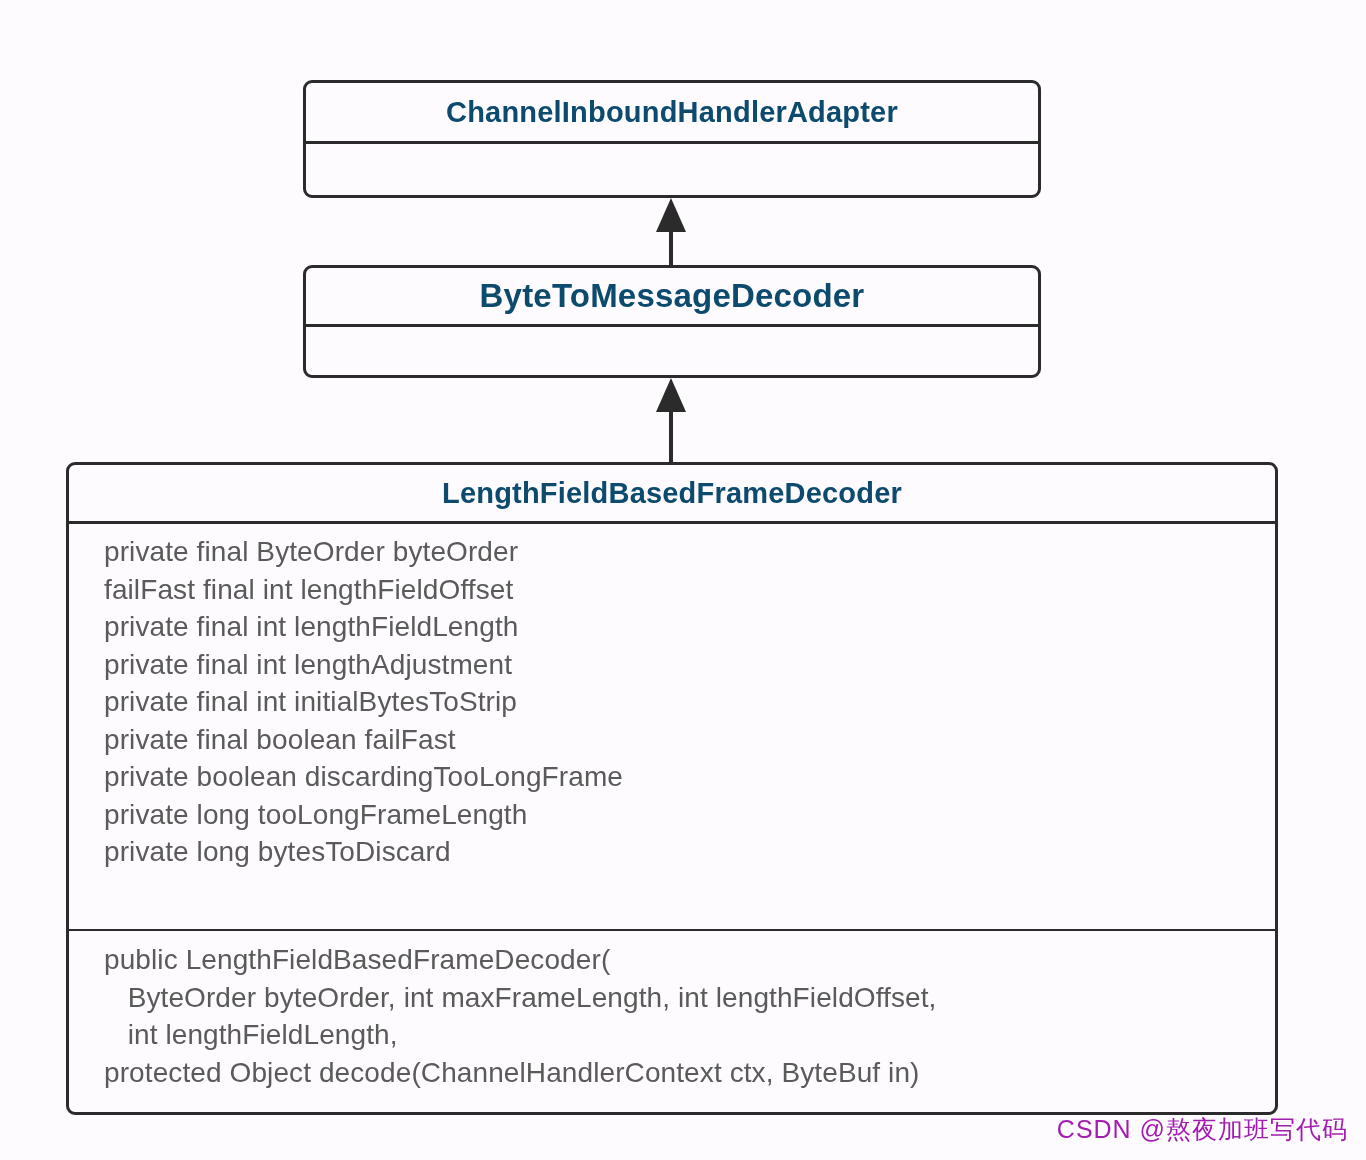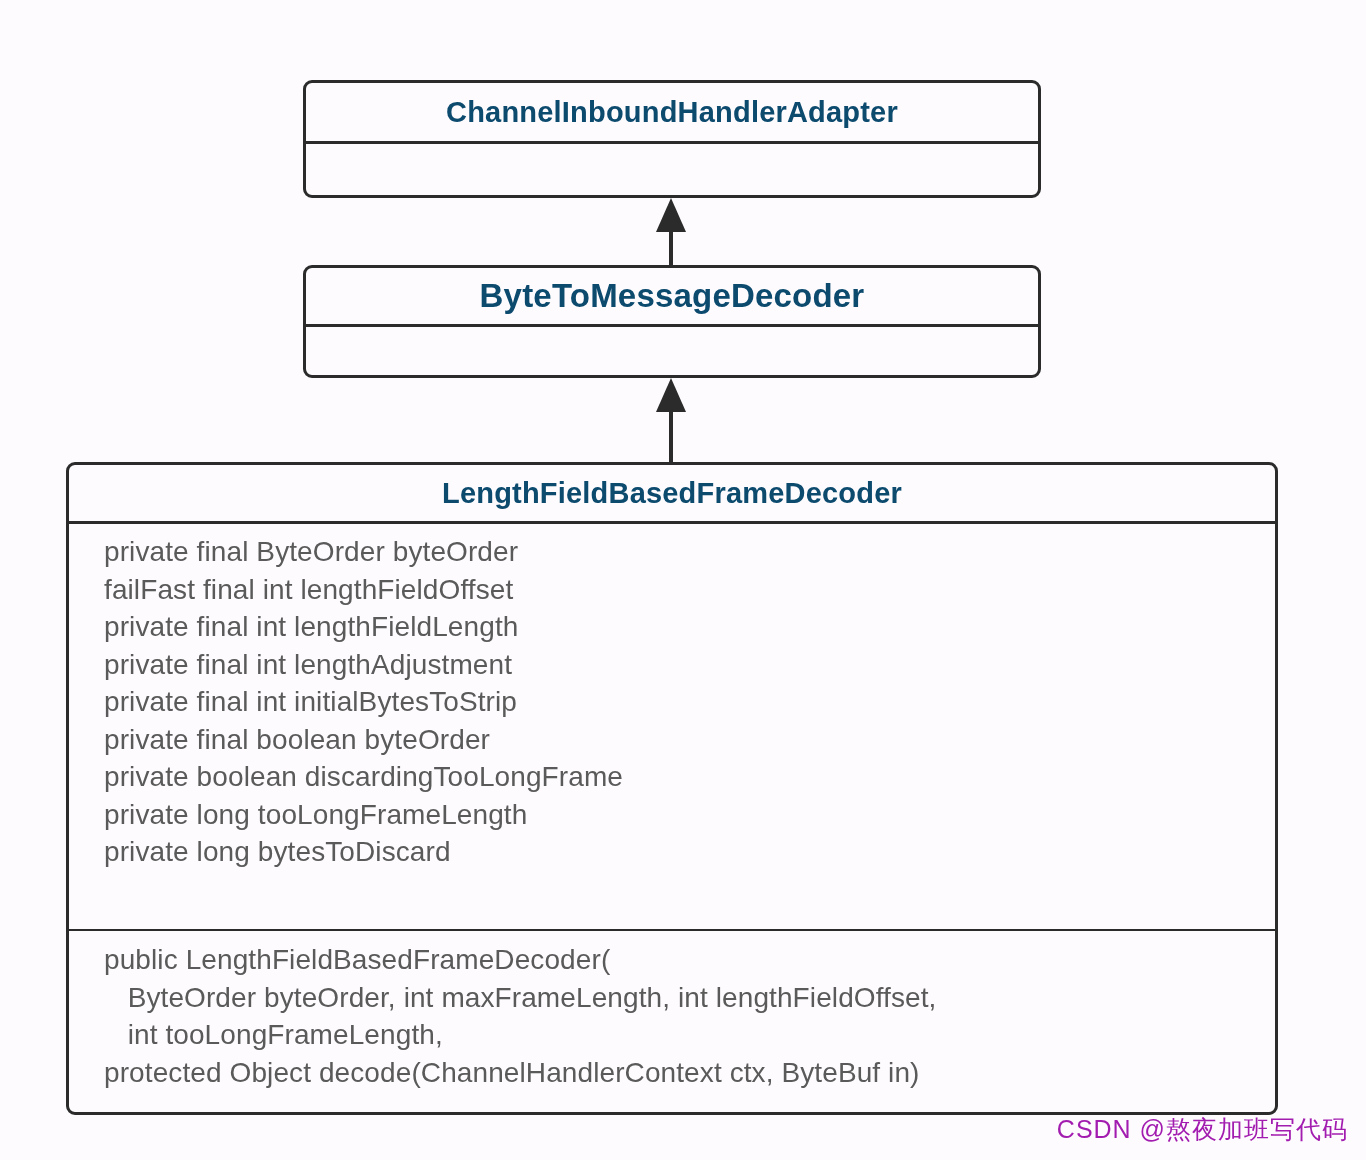--- a/index.html
+++ b/index.html
@@ -182,29 +182,29 @@
 
   <div class="class-box" id="box-length-field-based-frame-decoder">
     <div class="class-title">LengthFieldBasedFrameDecoder</div>
     <div class="members-divider"></div>
     <ul class="member-list" id="attributes-list">
         <li>private final ByteOrder byteOrder</li>
         <li>failFast final int lengthFieldOffset</li>
         <li>private final int lengthFieldLength</li>
         <li>private final int lengthAdjustment</li>
         <li>private final int initialBytesToStrip</li>
-        <li>private final boolean byteOrder</li>
+        <li>private final boolean failFast</li>
         <li>private boolean discardingTooLongFrame</li>
         <li>private long tooLongFrameLength</li>
         <li>private long bytesToDiscard</li>
       </ul>
     <div class="methods-divider"></div>
     <ul class="member-list" id="methods-list">
         <li>public LengthFieldBasedFrameDecoder(</li>
         <li>   ByteOrder byteOrder, int maxFrameLength, int lengthFieldOffset,</li>
-        <li>   int tooLongFrameLength,</li>
+        <li>   int lengthFieldLength,</li>
         <li>protected Object decode(ChannelHandlerContext ctx, ByteBuf in)</li>
       </ul>
   </div>
 
   <div id="watermark">CSDN @熬夜加班写代码</div>
 
 </div>
 
 </body></html>

